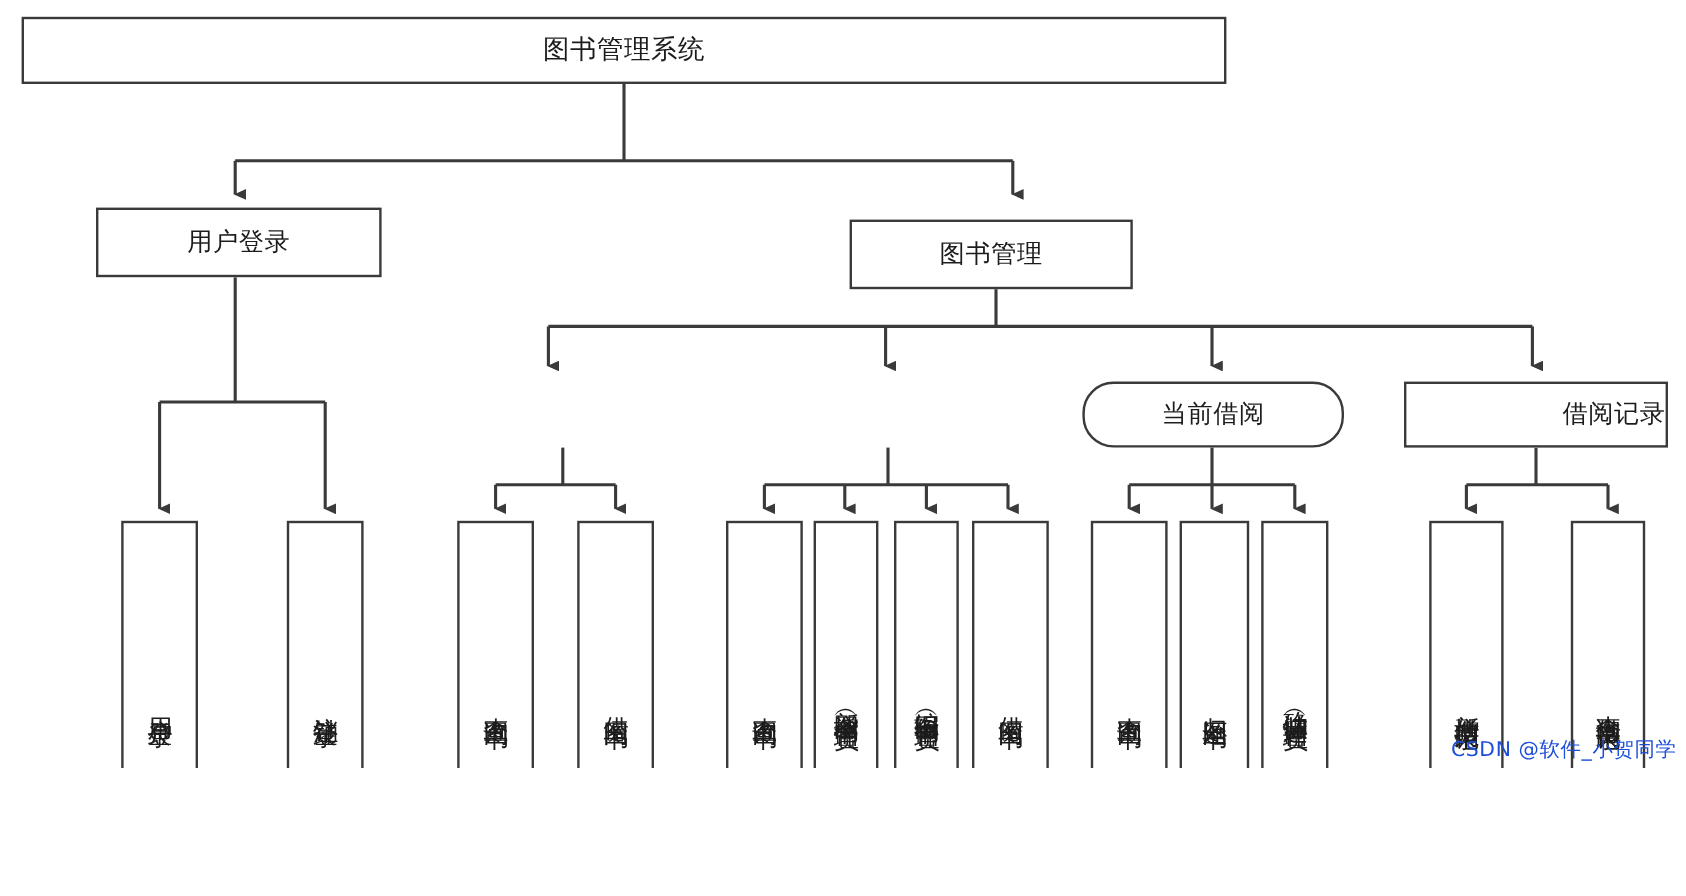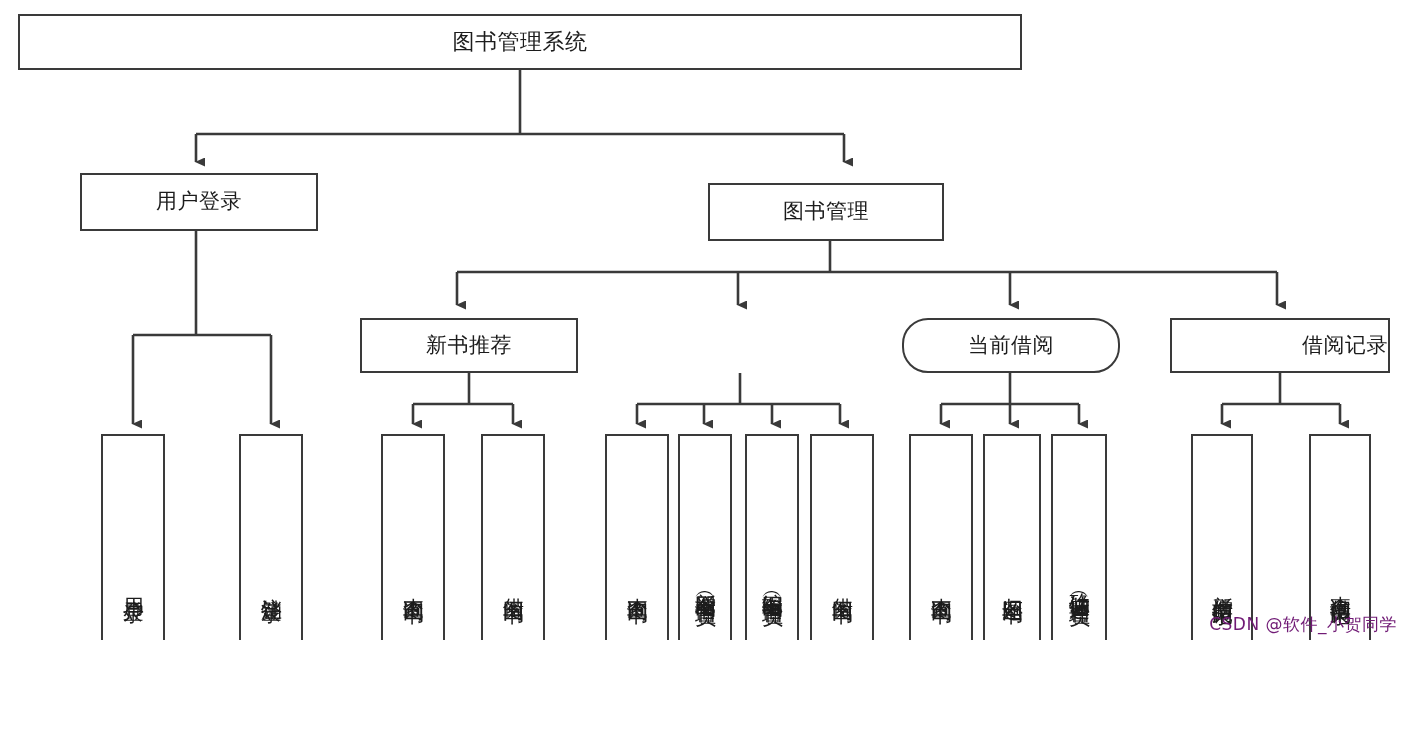--- a/index.html
+++ b/index.html
@@ -65,21 +65,21 @@
     max-height: 272px;
   }
   .node.v.tall .label {
     max-height: 288px;
   }
   .watermark {
     position: absolute;
     right: 8px;
     bottom: 4px;
     font-size: 17px;
-    color: #701a75;
+    color: #1d4ed8;
     letter-spacing: 0.5px;
     white-space: nowrap;
   }
 </style>
 </head>
 <body>
 
 <div id="canvas">
 
   <svg class="edges" viewBox="0 0 1405 747">
@@ -136,23 +136,20 @@
     <span class="label">图书管理系统</span>
   </div>
 
   <div class="node h" style="left:80px; top:173px; width:238px; height:58px;">
     <span class="label">用户登录</span>
   </div>
   <div class="node h" style="left:708px; top:173px; width:236px; height:58px;margin-top:10px;">
     <span class="label">图书管理</span>
   </div>
 
-  <div class="node h" style="left:360px; top:318px; width:218px; height:55px;">
-    <span class="label">新书推荐</span>
-  </div>
   <div class="node h" style="left:902px; top:318px; width:218px; height:55px;border-radius:26px;">
     <span class="label">当前借阅</span>
   </div>
   <div class="node h" style="left:1170px; top:318px; width:220px; height:55px;justify-content:flex-end;">
     <span class="label">借阅记录</span>
   </div>
 
   <div class="node v" style="left:101px; top:434px; width:64px; height:301px;">
     <span class="label">用户登录</span>
   </div>

